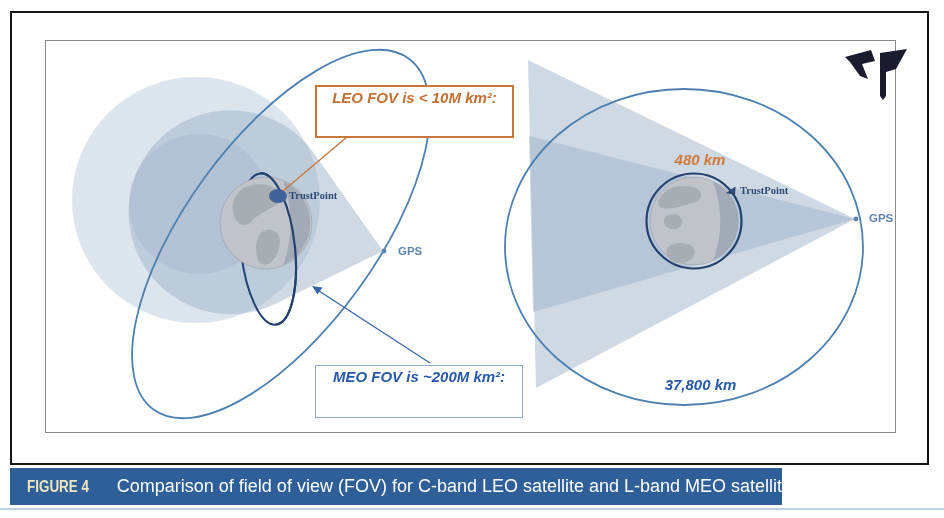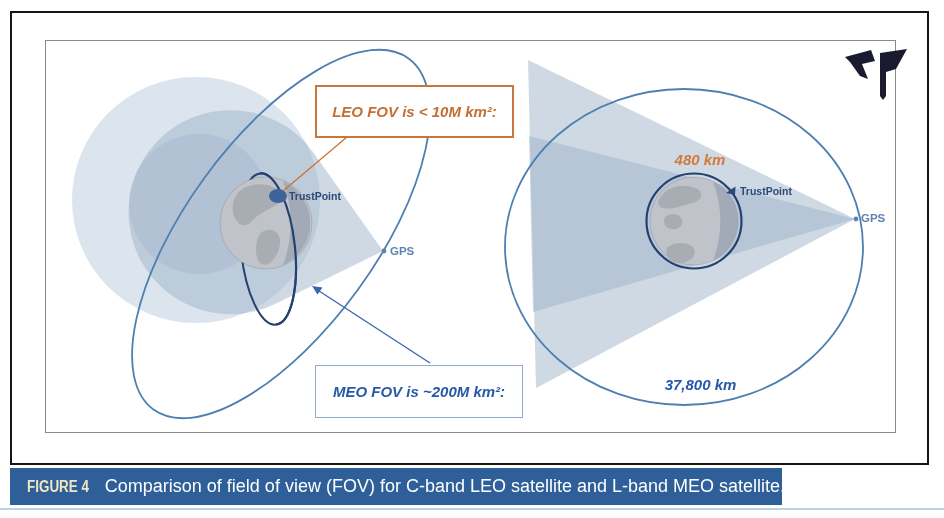--- a/index.html
+++ b/index.html
@@ -5,39 +5,39 @@
   html,body{margin:0;padding:0;background:#ffffff;}
   #stage{position:relative;width:944px;height:518px;background:#fff;overflow:hidden;
          font-family:"Liberation Sans", sans-serif;}
   .abs{position:absolute;}
   #panel{left:10px;top:11px;width:919px;height:454px;border:2.5px solid #151515;
          box-sizing:border-box;background:#fff;z-index:1;}
   #plot{left:45px;top:40px;width:851px;height:393px;border:1px solid #8a8a8a;
         box-sizing:border-box;background:#fff;z-index:1;}
   #diagram-svg{left:0;top:0;width:944px;height:518px;z-index:2;pointer-events:none;}
   .lbl{z-index:3;white-space:nowrap;}
-  .sat-label{font-size:10.5px;font-weight:bold;color:#2c4a77;}
-  .gps-label{font-size:11.5px;font-weight:bold;color:#5e84ae;}
+  .sat-label{font-size:10.5px;font-weight:bold;color:#2c4a77;font-family:Liberation Serif, serif;}
+  .gps-label{font-size:11.5px;font-weight:bold;color:#5e84ae;padding-left:8px;}
   .alt-label{font-weight:bold;font-style:italic;text-align:center;}
   #lbl-550{left:655px;top:151px;width:90px;font-size:15px;color:#d2793c;}
   #lbl-20200{left:648px;top:376px;width:105px;font-size:15px;color:#2859a8;}
   #lbl-tp-left{left:289px;top:190px;}
   #lbl-gps-left{left:390px;top:245px;}
   #lbl-tp-right{left:740px;top:185px;}
   #lbl-gps-right{left:861px;top:212px;}
   .callout{z-index:3;background:#ffffff;box-sizing:border-box;text-align:center;
            font-weight:bold;font-style:italic;font-size:15px;line-height:1.45;
-           display:flex;flex-direction:column;justify-content:center;}
+           display:flex;flex-direction:row;justify-content:center;}
   #leo-box{left:315px;top:85px;width:199px;height:53px;border:2px solid #c9763b;color:#c46f33;}
   #meo-box{left:315px;top:365px;width:208px;height:53px;border:1.5px solid #93a9cd;color:#2859a8;}
   #caption-bar{left:10px;top:468px;width:772px;height:37px;background:#2e5f99;z-index:1;
                display:flex;align-items:center;padding-left:17px;box-sizing:border-box;}
   #figure-label{font-size:16px;font-weight:bold;color:#f0e6c2;letter-spacing:0px;
                 transform:scaleX(0.84);transform-origin:left center;white-space:nowrap;}
-  #caption-text{font-size:18px;color:#ffffff;margin-left:4px;white-space:nowrap;}
+  #caption-text{font-size:18px;color:#ffffff;margin-left:16px;white-space:nowrap;}
   #bottom-rule{left:0;top:508px;width:944px;height:2px;background:#bcd1e3;z-index:1;}
 </style>
 </head>
 <body>
 
 <div id="stage">
 
   <div id="panel" class="abs"></div>
   <div id="plot" class="abs"></div>
 

